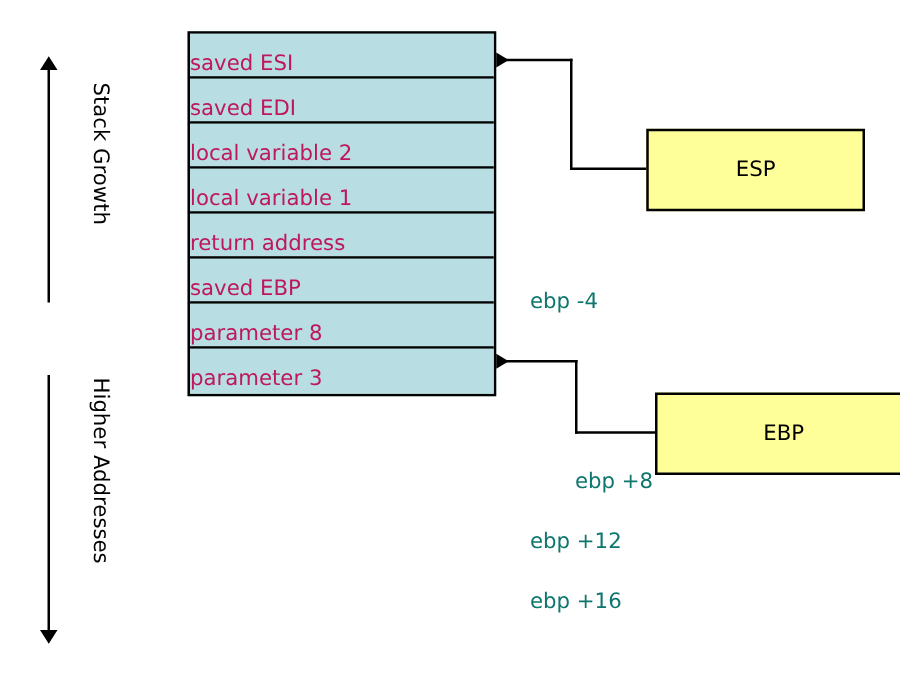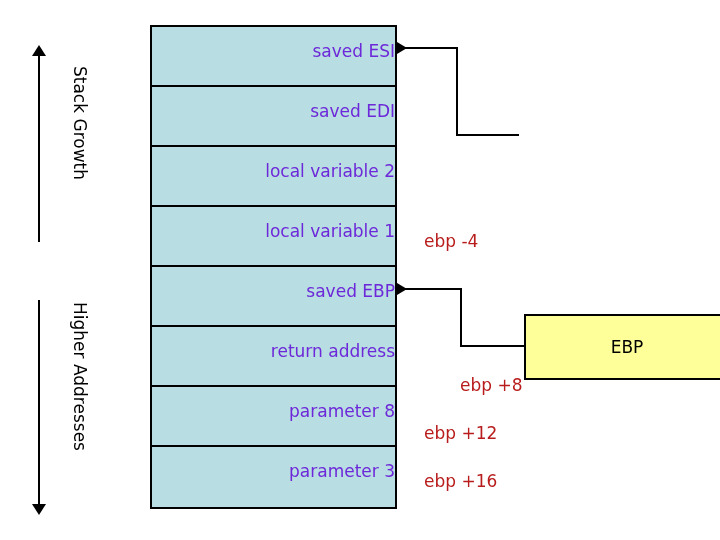--- a/index.html
+++ b/index.html
@@ -20,25 +20,25 @@
   .stack-table {
     position: absolute;
     left: 150px;
     top: 25px;
     width: 247px;
     border: 2px solid #000000;
     box-sizing: border-box;
     background: #b8dde2;
   }
   .stack-row {
-    height: 60px;
+    height: 36px;
     line-height: 48px;
-    text-align: right;
+    text-align: left;
     font-size: 17px;
-    color: #6d28d9;
+    color: #be185d;
     border-bottom: 2px solid #000000;
     box-sizing: border-box;
     background: #b8dde2;
     white-space: nowrap;
   }
   .stack-row.last { border-bottom: none; }
 
   
   .axis-line {
     position: absolute;
@@ -64,21 +64,21 @@
     white-space: nowrap;
     transform-origin: left top;
     transform: rotate(90deg);
   }
 
   
   .offset-label {
     position: absolute;
     left: 424px;
     font-size: 17px;
-    color: #b91c1c;
+    color: #0f766e;
     white-space: nowrap;
     height: 48px;
     line-height: 48px;
   }
 
   
   .reg-box {
     position: absolute;
     background: #ffff99;
     border: 2px solid #000000;
@@ -115,36 +115,39 @@
 
   <div class="axis-line" style="top:300px; height:208px;"></div>
   <div class="axis-head down" style="top:504px;"></div>
   <div class="axis-label" style="left:90px; top:302px;">Higher Addresses</div>
 
   <div class="stack-table">
     <div class="stack-row">saved ESI</div>
     <div class="stack-row">saved EDI</div>
     <div class="stack-row">local variable 2</div>
     <div class="stack-row">local variable 1</div>
+    <div class="stack-row">return address</div>
     <div class="stack-row">saved EBP</div>
-    <div class="stack-row">return address</div>
     <div class="stack-row">parameter 8</div>
     <div class="stack-row last">parameter 3</div>
   </div>
 
   <div class="offset-label" style="top:217px;">ebp -4</div>
   <div class="offset-label" style="top:361px;margin-left:36px;">ebp +8</div>
   <div class="offset-label" style="top:409px;">ebp +12</div>
   <div class="offset-label" style="top:457px;">ebp +16</div>
 
   <div class="conn-head" style="left:397px; top:42px; transform:rotate(180deg);"></div>
   <div class="conn-seg conn-h" style="left:404px; top:47px; width:54px;"></div>
   <div class="conn-seg conn-v" style="left:456px; top:47px; height:88px;"></div>
   <div class="conn-seg conn-h" style="left:456px; top:134px; width:63px;"></div>
 
+  <div class="reg-box" style="left:517px; top:103px; width:175px; height:66px; line-height:62px;">
+    <span>ESP</span>
+  </div>
 
   <div class="conn-head" style="left:397px; top:283px; transform:rotate(180deg);"></div>
   <div class="conn-seg conn-h" style="left:404px; top:288px; width:58px;"></div>
   <div class="conn-seg conn-v" style="left:460px; top:288px; height:59px;"></div>
   <div class="conn-seg conn-h" style="left:460px; top:345px; width:66px;"></div>
 
   <div class="reg-box" style="left:524px; top:314px; width:206px; height:66px; line-height:62px;">
     <span>EBP</span>
   </div>
 

